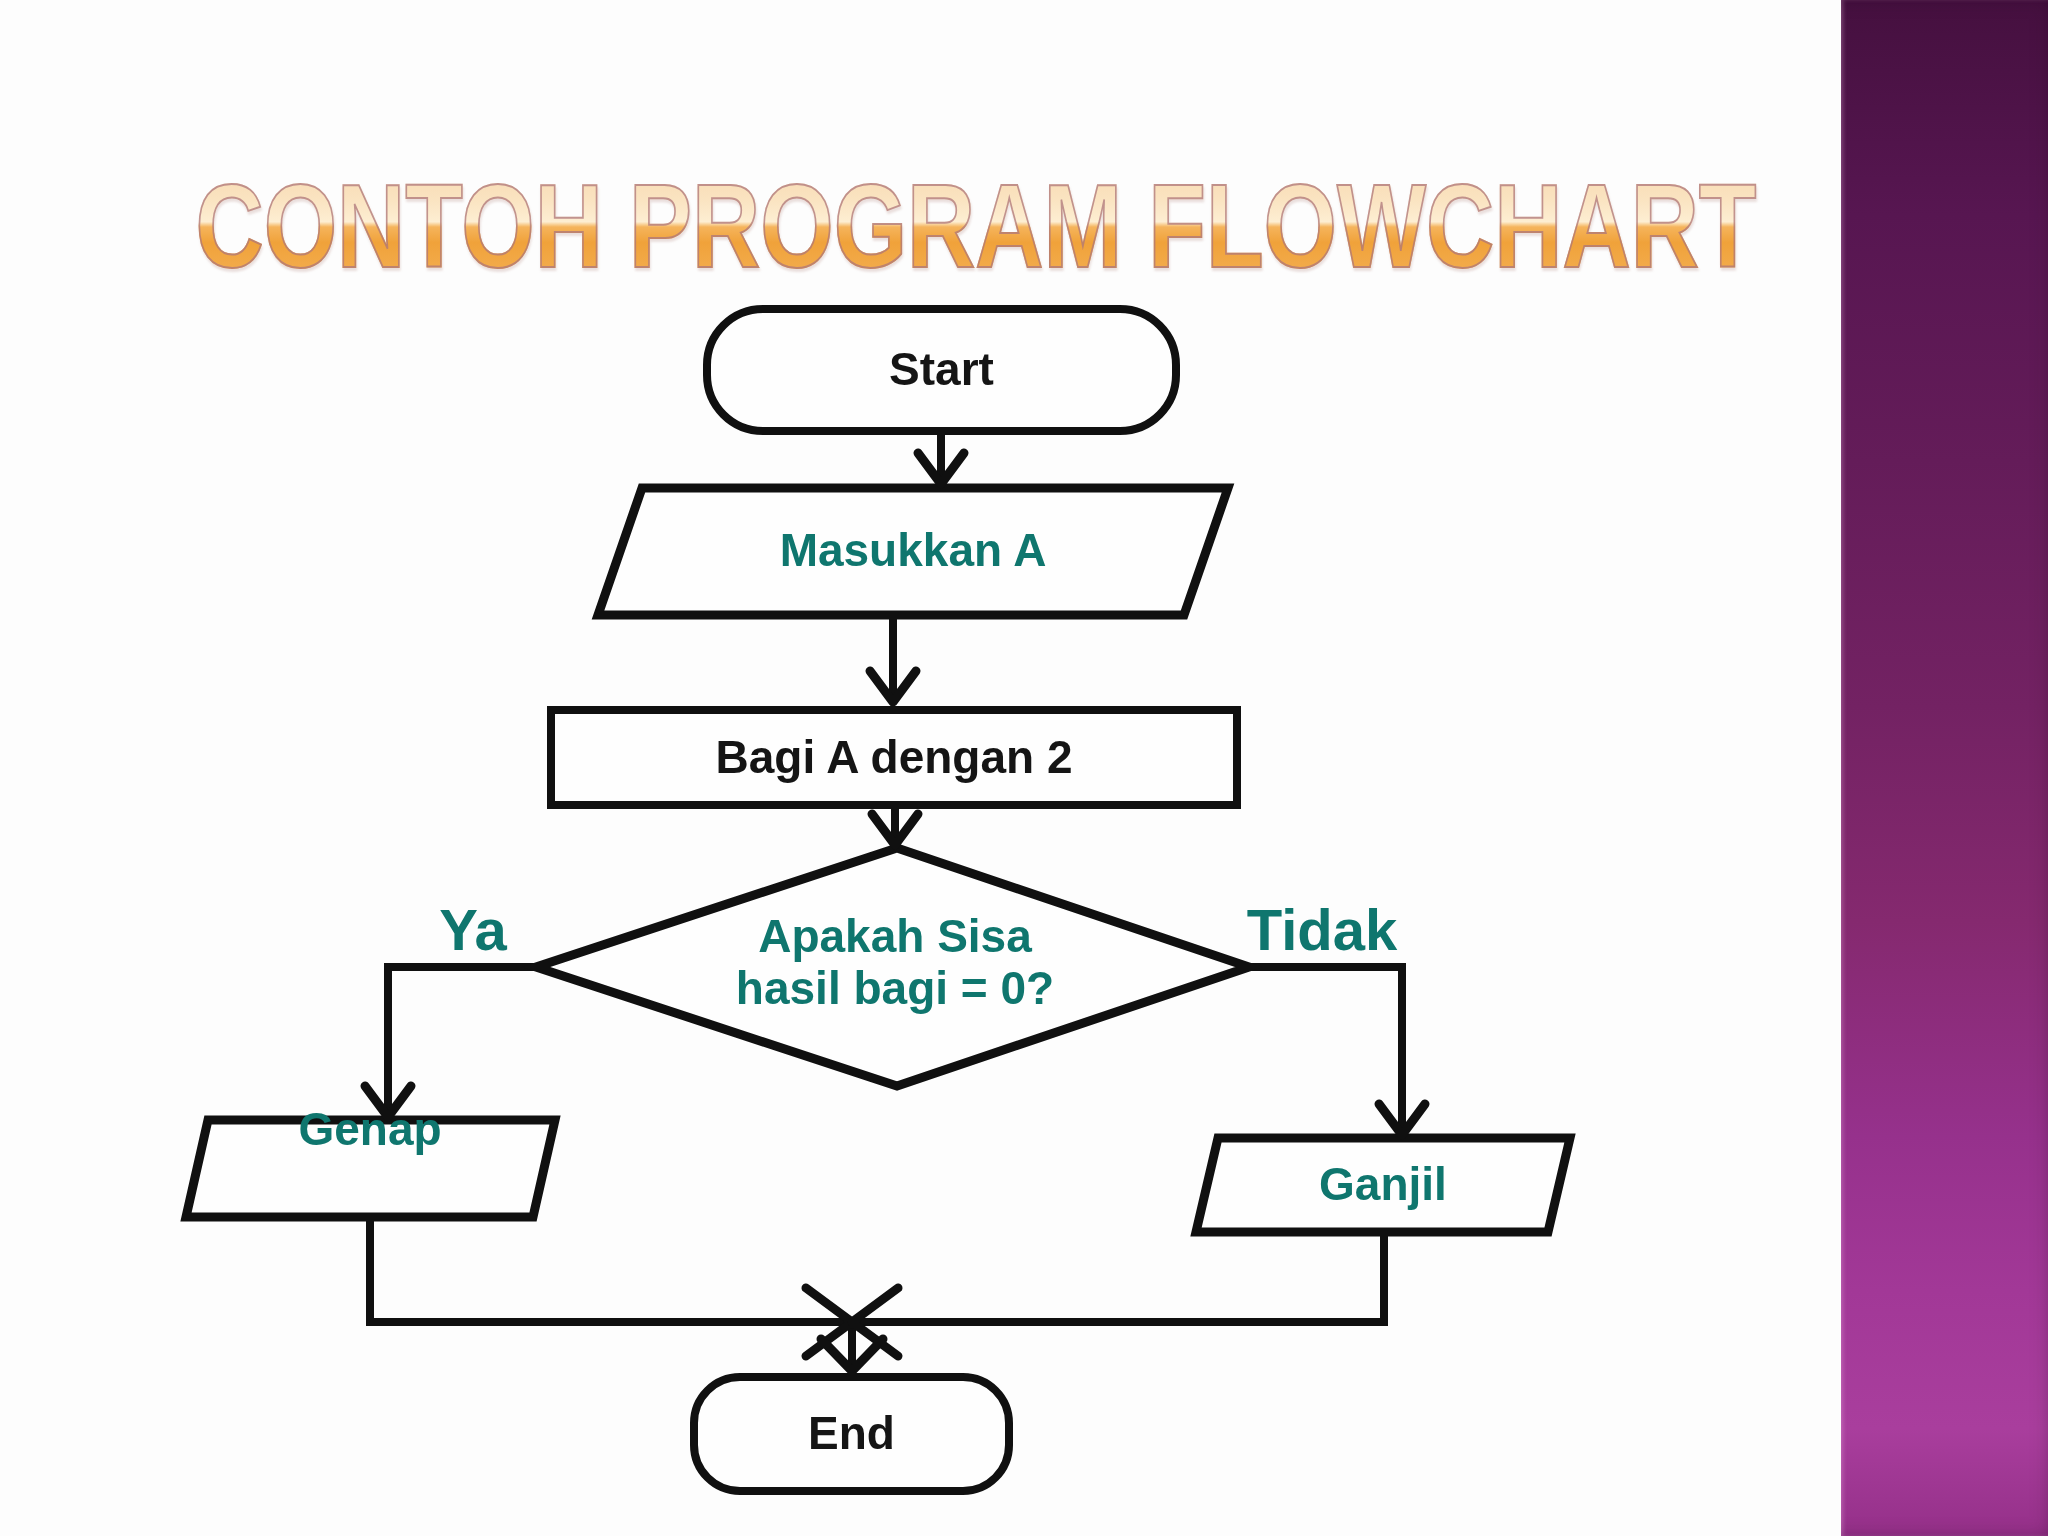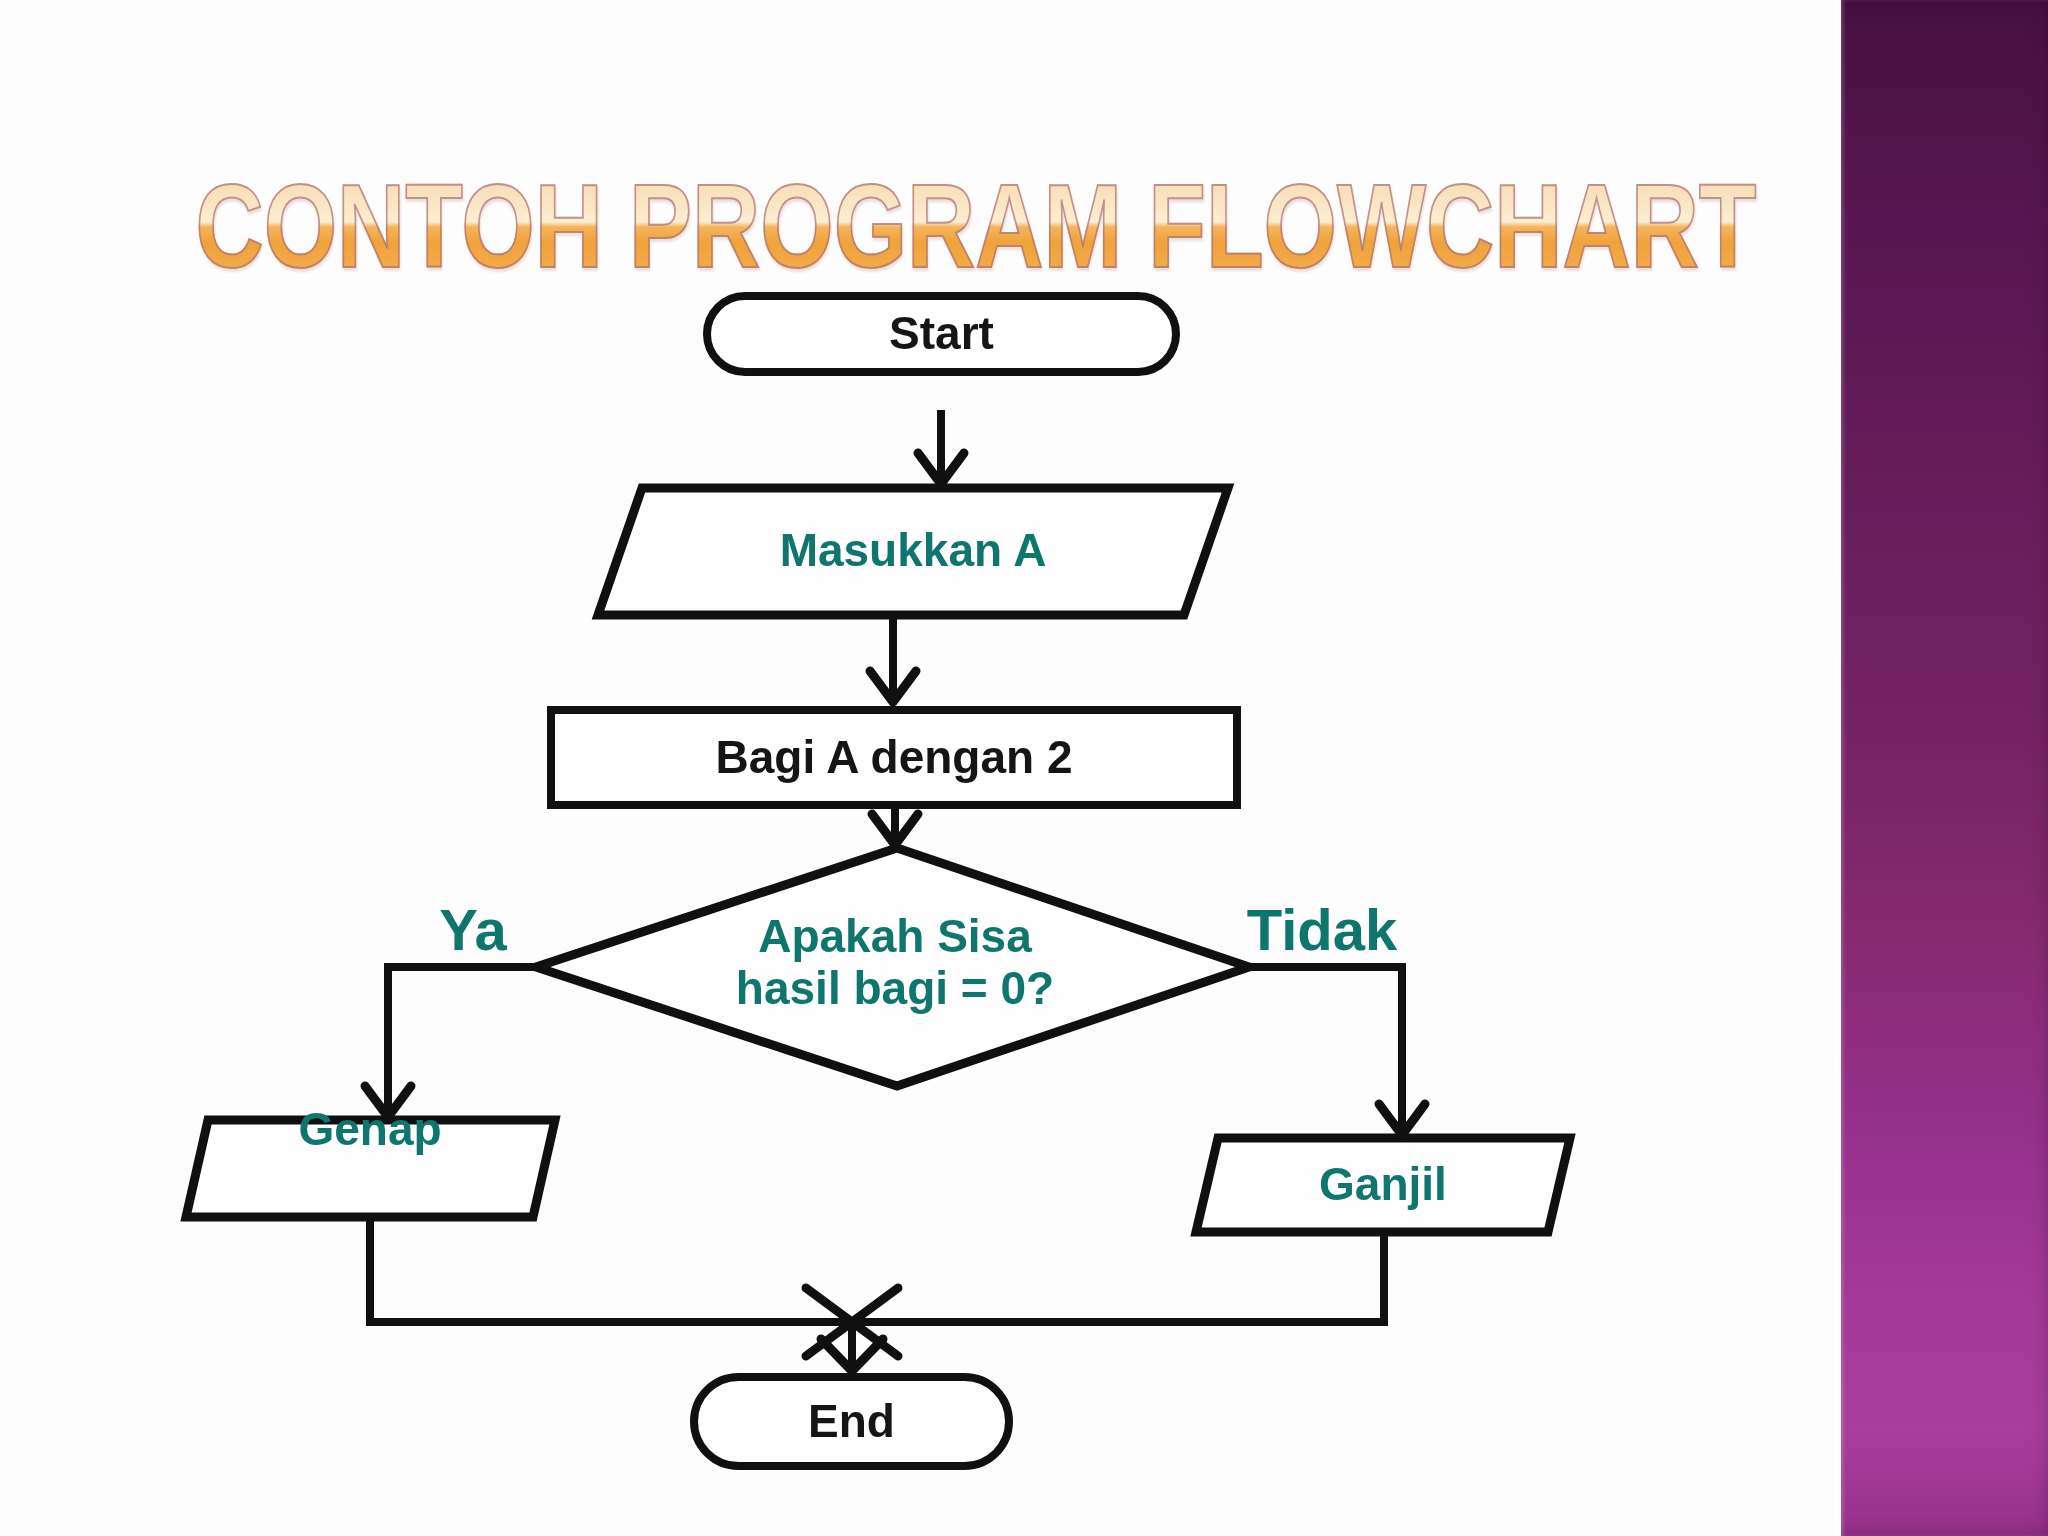--- a/index.html
+++ b/index.html
@@ -35,23 +35,23 @@
   }
   svg.flow{position:absolute;left:0;top:0;}
   .edge{stroke:#101010;stroke-width:8;fill:none;}
   .shape{fill:#fefefe;stroke:#101010;stroke-width:9;stroke-linejoin:miter;}
   .arrowhead{stroke:#101010;stroke-width:9;fill:none;stroke-linecap:round;stroke-linejoin:round;}
   
   .node{
     position:absolute;box-sizing:border-box;background:#fefefe;
     border:8px solid #101010;display:flex;align-items:center;justify-content:center;
   }
-  .stadium-start{left:703px;top:292px;width:477px;height:84px;border-radius:60px;}
+  .stadium-start{left:703px;top:305px;width:477px;height:130px;border-radius:60px;}
   .rect-process{left:547px;top:706px;width:694px;height:103px;}
-  .stadium-end{left:690px;top:1373px;width:323px;height:97px;border-radius:50px;}
+  .stadium-end{left:690px;top:1373px;width:323px;height:122px;border-radius:50px;}
   .node-label{
     font-weight:700;font-size:46px;color:#151515;line-height:1.12;text-align:center;
     letter-spacing:0px;
   }
   .float-label{
     position:absolute;transform:translate(-50%,-50%);
     font-weight:700;font-size:46px;color:#0f766e;line-height:1.12;
     text-align:center;white-space:nowrap;
   }
   .branch-label{font-size:58px;}

